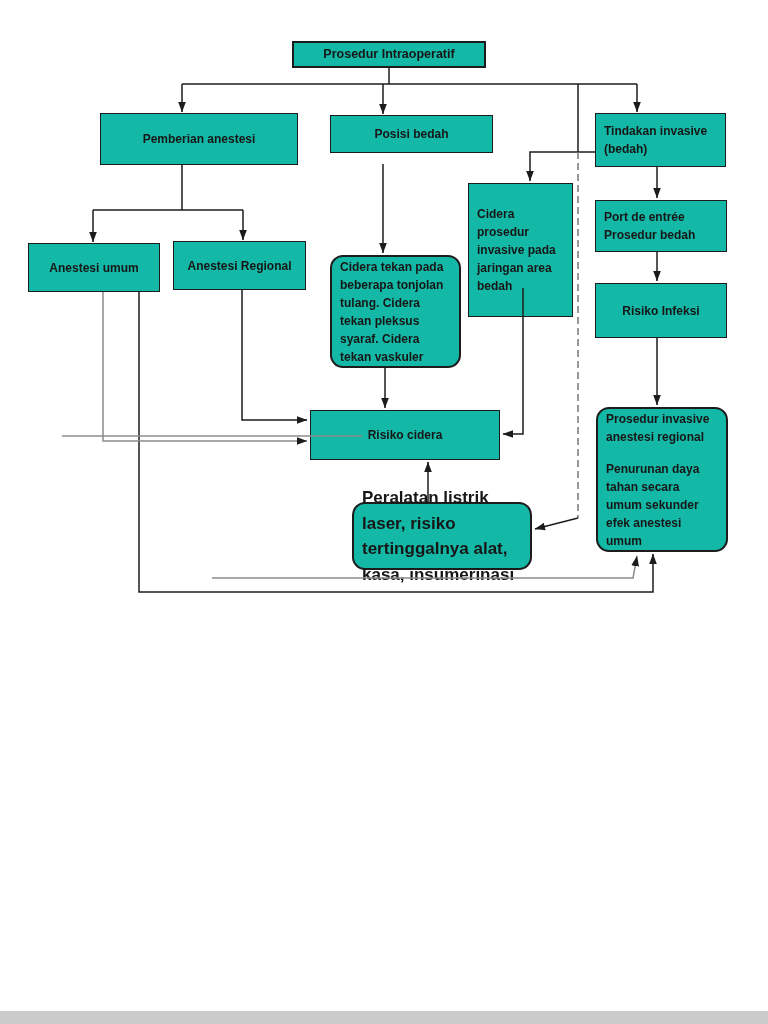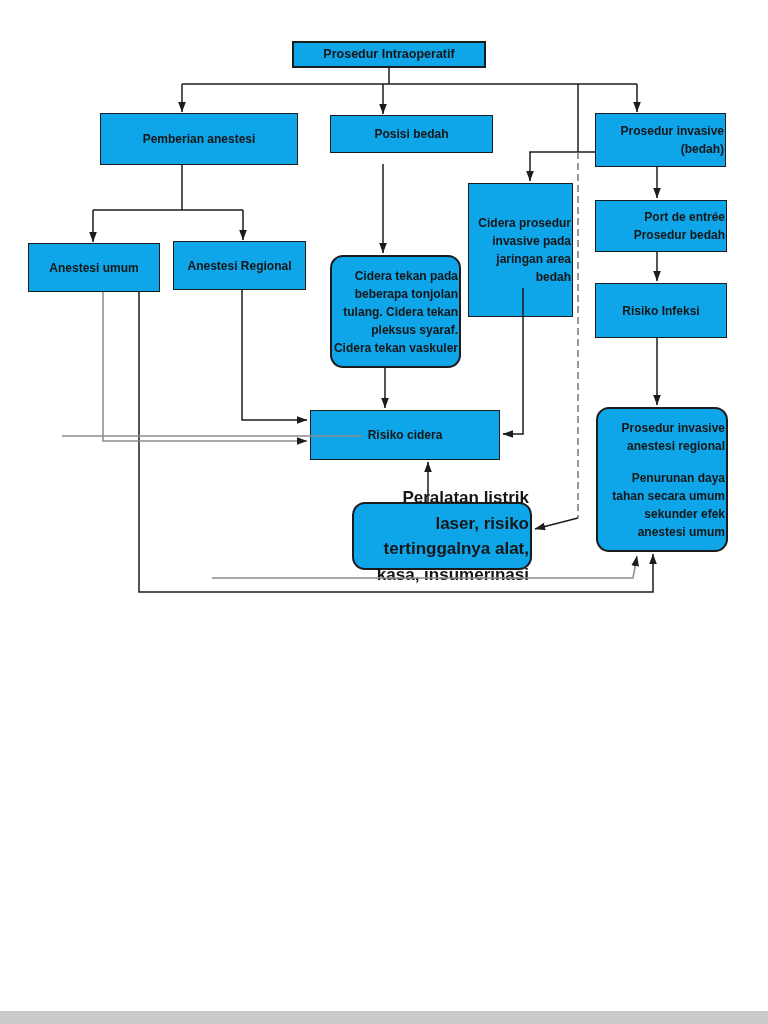--- a/index.html
+++ b/index.html
@@ -2,24 +2,24 @@
 <html><head>
 <meta charset="utf-8">
 <style>
   * { margin:0; padding:0; box-sizing:border-box; }
   html,body { background:#ffffff; }
   #page {
     position:relative; width:768px; height:1024px; background:#ffffff;
     font-family:"Liberation Sans", sans-serif; overflow:hidden;
   }
   .node {
-    position:absolute; border:1.7px solid #1c1c1c; background:#0ea5e9;
+    position:absolute; border:1.7px solid #1c1c1c; background:#14b8a6;
     display:flex; flex-direction:column; align-items:center; justify-content:center;
-    text-align:right; font-weight:bold; font-size:12px; line-height:1.5;
-    color:#161616; padding:1px; z-index:2;
+    text-align:left; font-weight:bold; font-size:12px; line-height:1.5;
+    color:#161616; padding:8px; z-index:2;
   }
   .node.thick { border-width:2.4px;border-radius:13px; }
   .node.title { border-width:2.6px; font-size:12.5px; }
   .node .para + .para { margin-top:14px; }
   .fs-sm { font-size:17px; }
   #connectors {
     position:absolute; left:0; top:0; width:768px; height:1024px;
     z-index:5; pointer-events:none;
   }
   #footer-bar {
@@ -31,21 +31,21 @@
 <body>
 
 <div id="page">
 
   <div class="node title" style="left:292px; top:41px; width:194px; height:27px;">Prosedur Intraoperatif</div>
 
   <div class="node" style="left:100px; top:113px; width:198px; height:52px;">Pemberian anestesi</div>
 
   <div class="node" style="left:330px; top:115px; width:163px; height:38px;">Posisi bedah</div>
 
-  <div class="node" style="left:595px; top:113px; width:131px; height:54px;">Prosedur invasive (bedah)</div>
+  <div class="node" style="left:595px; top:113px; width:131px; height:54px;">Tindakan invasive (bedah)</div>
 
   <div class="node" style="left:28px; top:243px; width:132px; height:49px;">Anestesi umum</div>
 
   <div class="node" style="left:173px; top:241px; width:133px; height:49px;">Anestesi Regional</div>
 
   <div class="node thick" style="left:330px; top:255px; width:131px; height:113px;">Cidera tekan pada beberapa tonjolan tulang. Cidera tekan pleksus syaraf. Cidera tekan vaskuler</div>
 
   <div class="node" style="left:468px; top:183px; width:105px; height:134px;">Cidera prosedur invasive pada jaringan area bedah</div>
 
   <div class="node" style="left:595px; top:200px; width:132px; height:52px;">Port de entrée Prosedur bedah</div>

